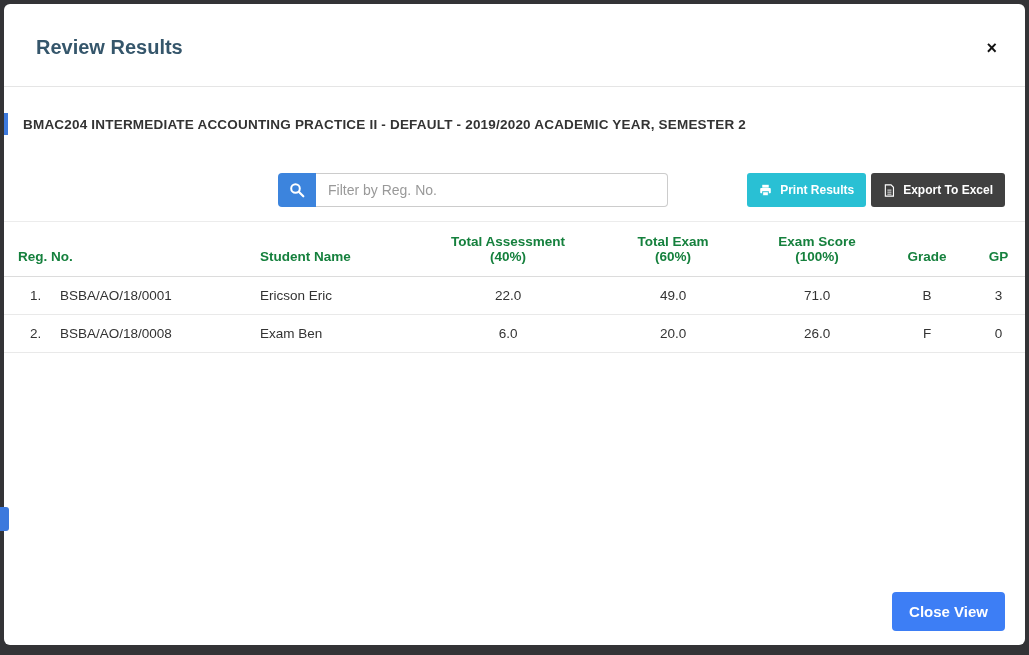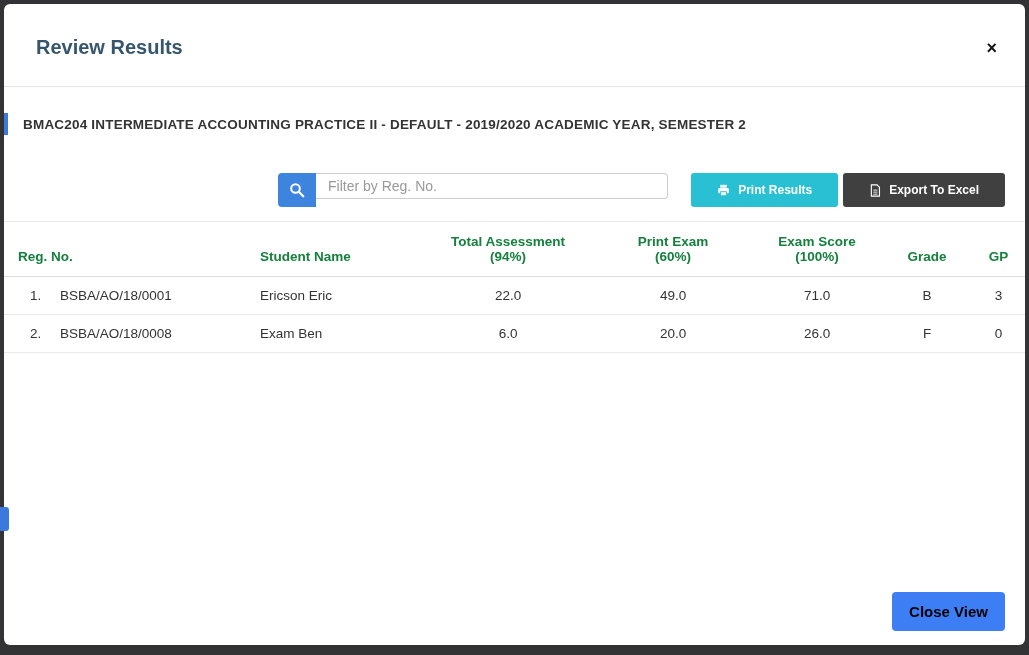--- a/index.html
+++ b/index.html
@@ -87,21 +87,21 @@
   .search-group { display: flex; margin-left: 254px; }
   .search-btn {
     width: 38px; height: 34px;
     background: #3c84dd;
     border: none;
     border-radius: 4px 0 0 4px;
     display: flex; align-items: center; justify-content: center;
     cursor: pointer;
   }
   .filter-input {
-    width: 352px; height: 26px;
+    width: 352px; height: 34px;
     border: 1px solid #ccc;
     border-left: none;
     border-radius: 0 4px 4px 0;
     padding: 4px 12px;
     font-size: 14px;
     color: #333;
     outline: none;
     font-family: "Liberation Sans", "DejaVu Sans", sans-serif;
   }
   .filter-input::placeholder { color: #999; }
@@ -110,21 +110,21 @@
   .btn {
     border: none;
     color: #fff;
     height: 34px;
     border-radius: 3px;
     font-size: 12px;
     font-weight: bold;
     display: flex;
     align-items: center;
     gap: 8px;
-    padding: 0 26px;
+    padding: 0 12px;
     cursor: pointer;
     font-family: "Liberation Sans", "DejaVu Sans", sans-serif;
   }
   .btn-print  { background: #29c0d4; }
   .btn-export { background: #404040; }
 
   
   .results-table {
     width: 100%;
     border-collapse: collapse;
@@ -153,21 +153,21 @@
   
   .modal-footer {
     margin-top: auto;
     padding: 0 20px 14px 20px;
     display: flex;
     justify-content: flex-end;
   }
   .btn-close-view {
     background: #3d7ef5;
     border: none;
-    color: #000000;
+    color: #ffffff;
     font-size: 15px;
     font-weight: bold;
     padding: 11px 17px;
     border-radius: 4px;
     cursor: pointer;
     font-family: "Liberation Sans", "DejaVu Sans", sans-serif;
   }
 </style>
 </head>
 <body>
@@ -237,24 +237,24 @@
     </colgroup>
     <thead>
       <tr>
         <th colspan="2" class="al first">
           <span>Reg. No.</span><span class="th-sub"></span>
         </th>
         <th class="al">
           <span>Student Name</span><span class="th-sub"></span>
         </th>
         <th class="ac">
-          <span>Total Assessment</span><span class="th-sub">(94%)</span>
-        </th>
-        <th class="ac">
-          <span>Print Exam</span><span class="th-sub">(60%)</span>
+          <span>Total Assessment</span><span class="th-sub">(40%)</span>
+        </th>
+        <th class="ac">
+          <span>Total Exam</span><span class="th-sub">(60%)</span>
         </th>
         <th class="ac">
           <span>Exam Score</span><span class="th-sub">(100%)</span>
         </th>
         <th class="ac">
           <span>Grade</span><span class="th-sub"></span>
         </th>
         <th class="ac">
           <span>GP</span><span class="th-sub"></span>
         </th>

